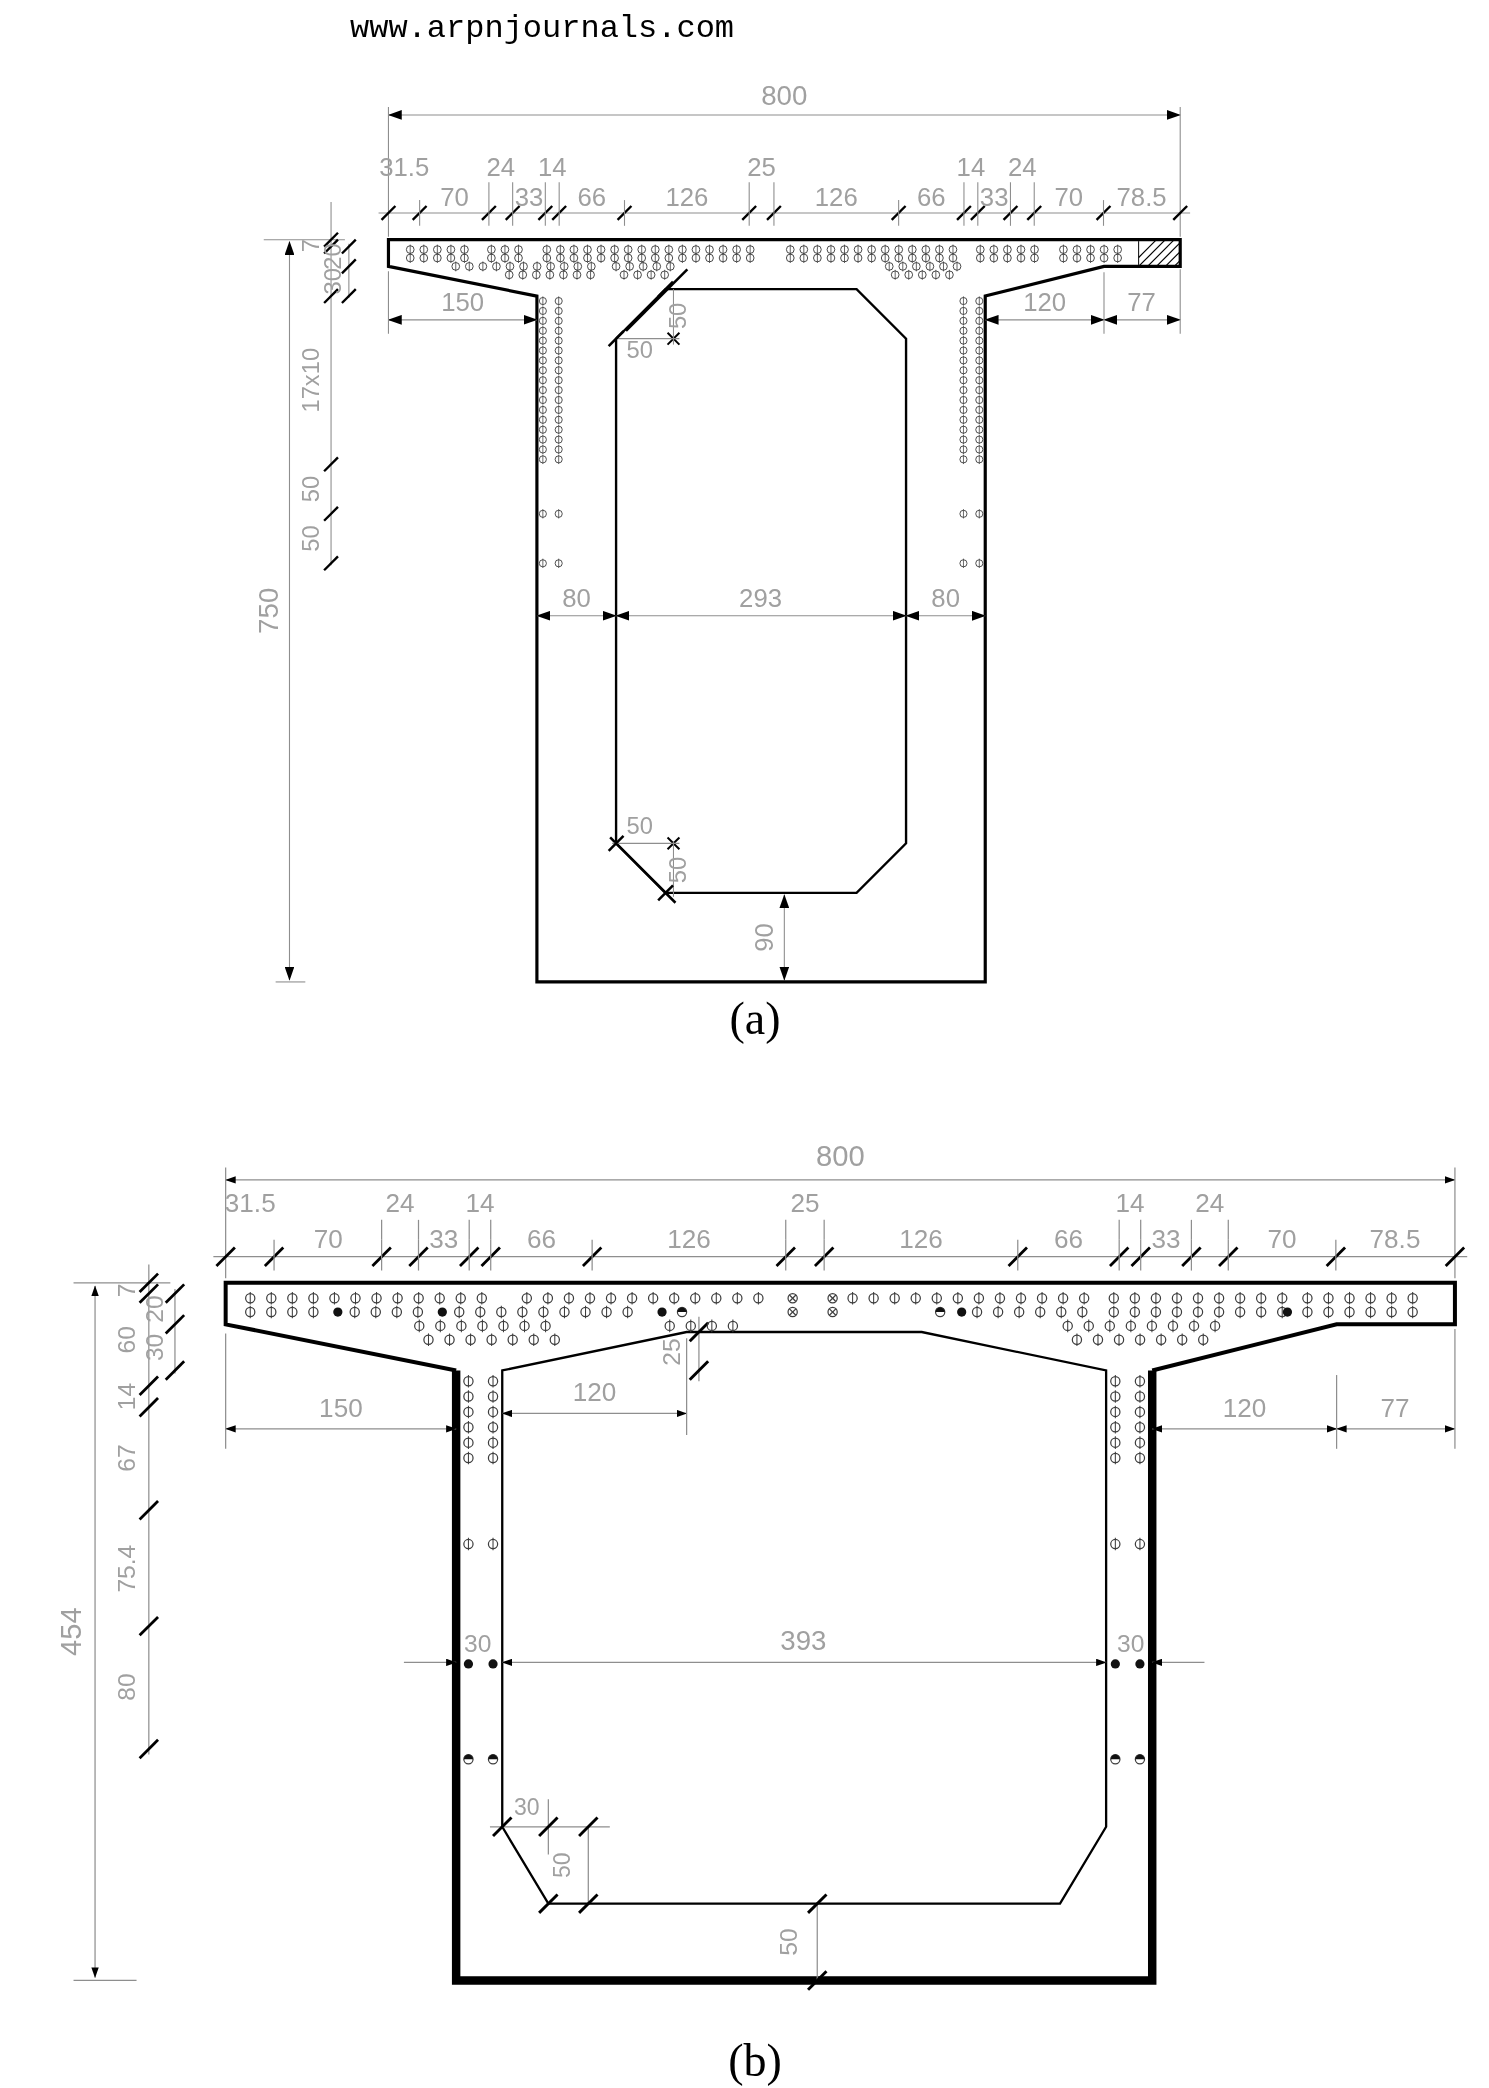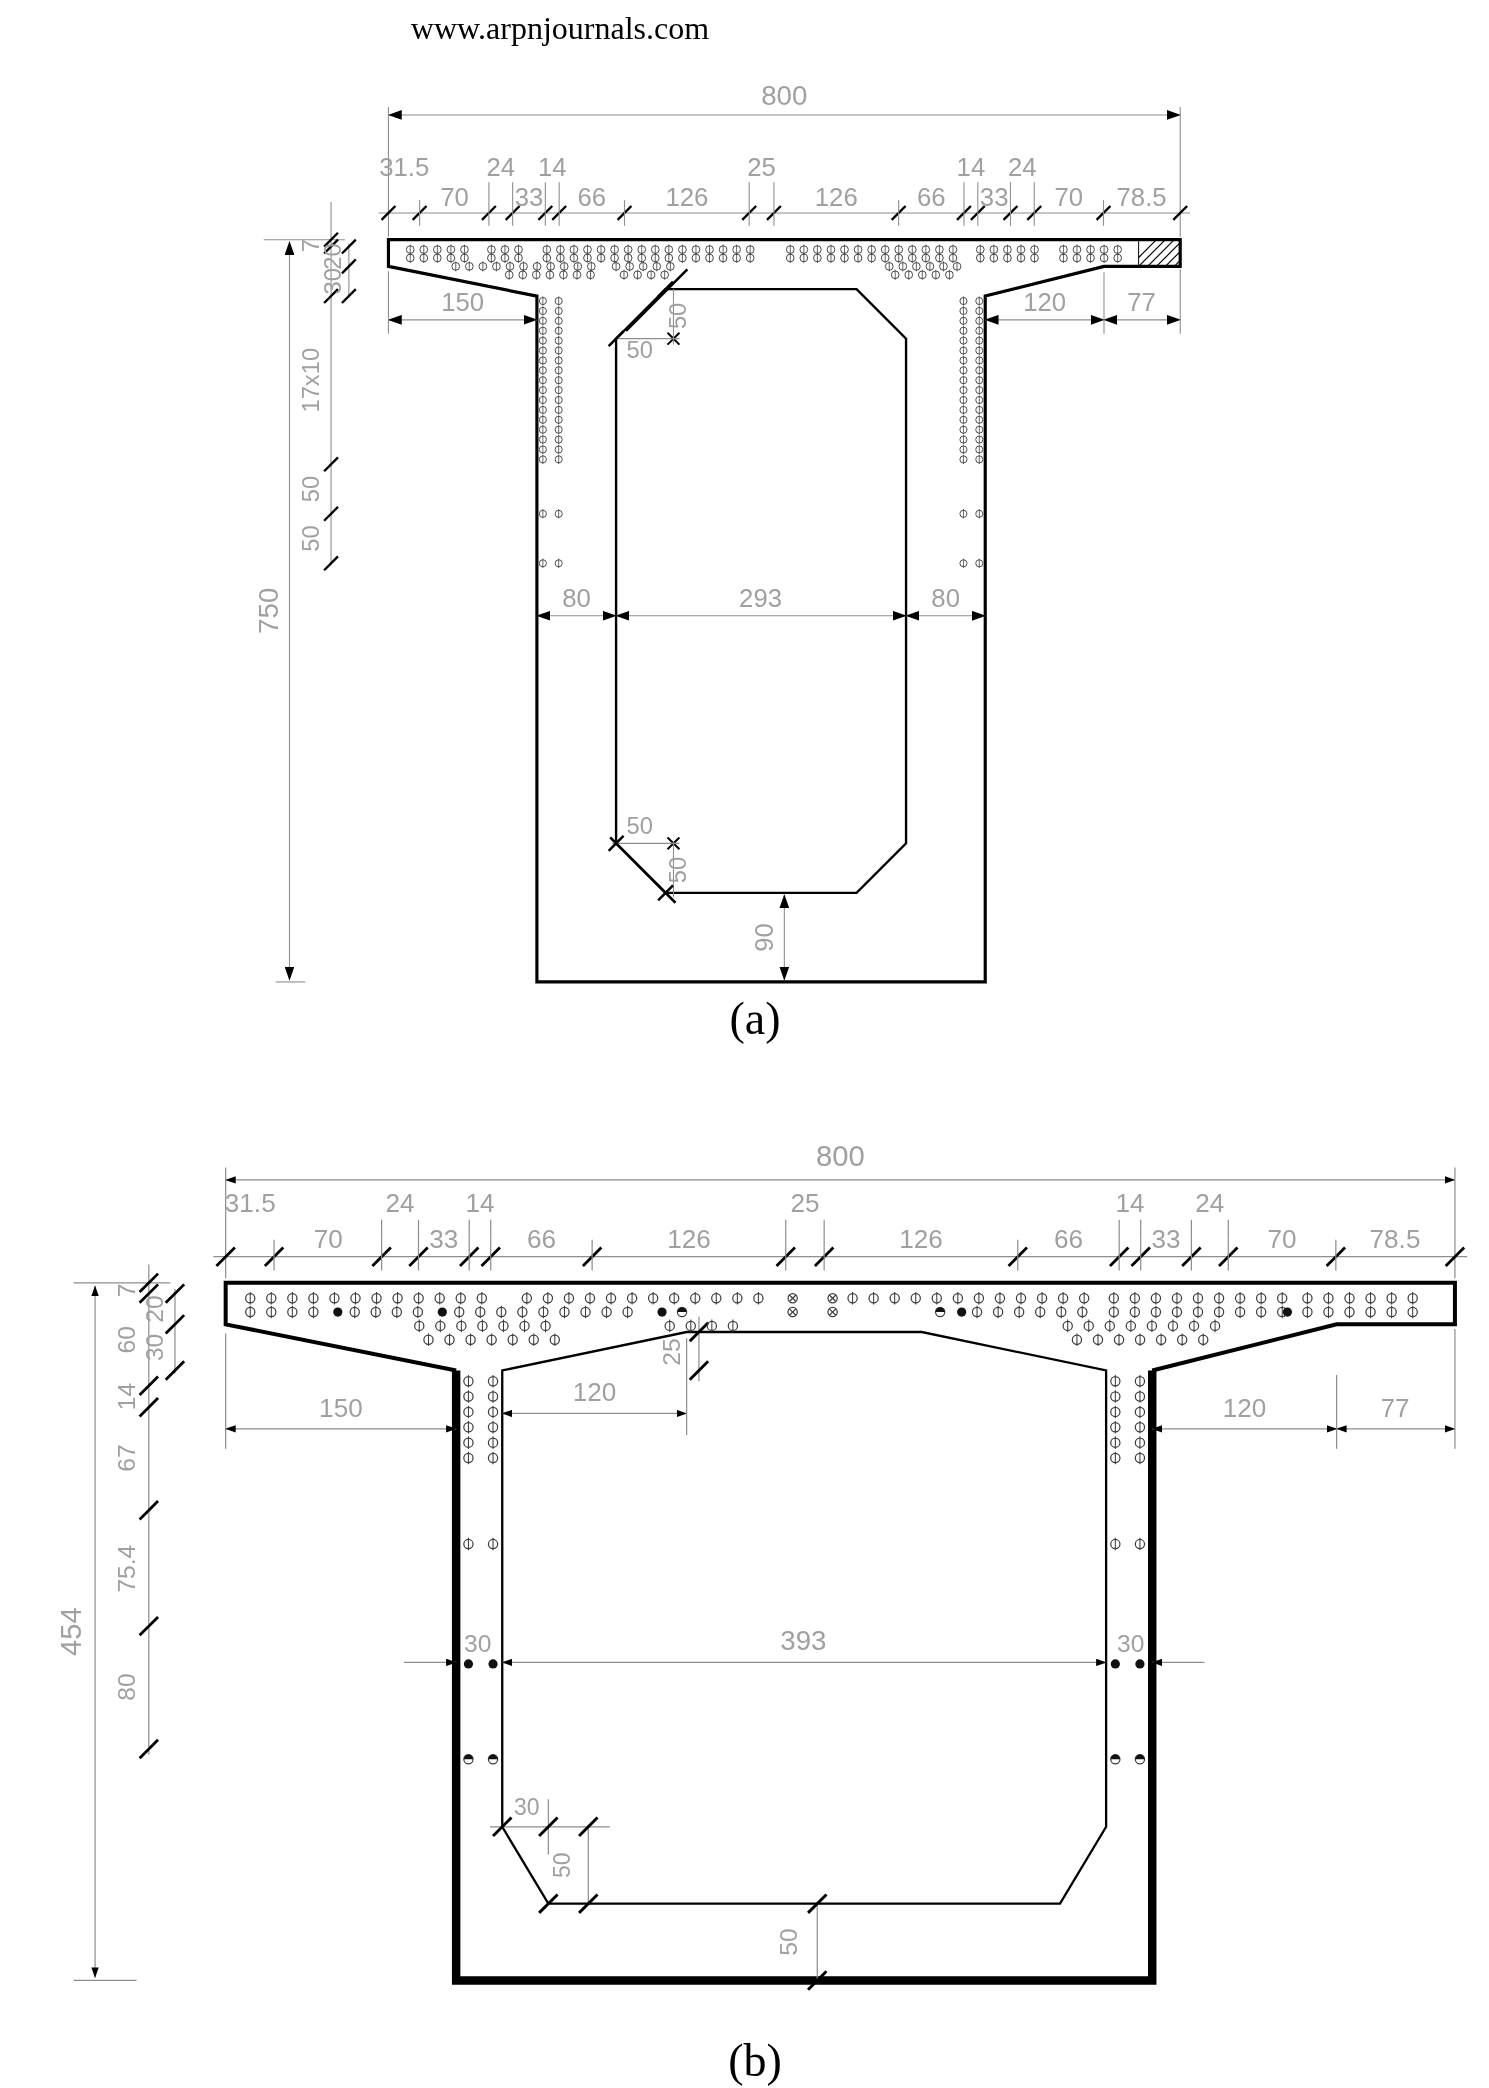--- a/index.html
+++ b/index.html
@@ -3,22 +3,22 @@
 <meta charset="utf-8">
 <style>
   html,body{margin:0;padding:0}
   body{width:1489px;height:2088px;background:#fff;position:relative;overflow:hidden;
        font-family:"Liberation Sans",sans-serif}
   svg{position:absolute;overflow:visible}
   .geo{stroke:#000;fill:none}
   .dimln{stroke:#8e8e8e;stroke-width:1.1;fill:none}
   .dimlnb{stroke:#8e8e8e;stroke-width:0.8;fill:none}
   text{fill:#a0a0a0;font-family:"Liberation Sans",sans-serif}
-  .site-title{position:absolute;left:350px;top:10px;width:420px;text-align:center;
-      font-family:Liberation Serif, serif;font-size:32px;color:#000}
+  .site-title{position:absolute;left:350px;top:10px;width:420px;text-align:left;
+      font-family:Liberation Mono, monospace;font-size:32px;color:#000}
   .cap{position:absolute;left:695px;width:120px;text-align:center;
       font-family:"Liberation Serif",serif;font-size:46px;color:#000}
   .cap-a{top:992px}
   .cap-b{top:2034px}
 </style>
 </head>
 <body>
 
 <div class="site-title">www.arpnjournals.com</div>
 

